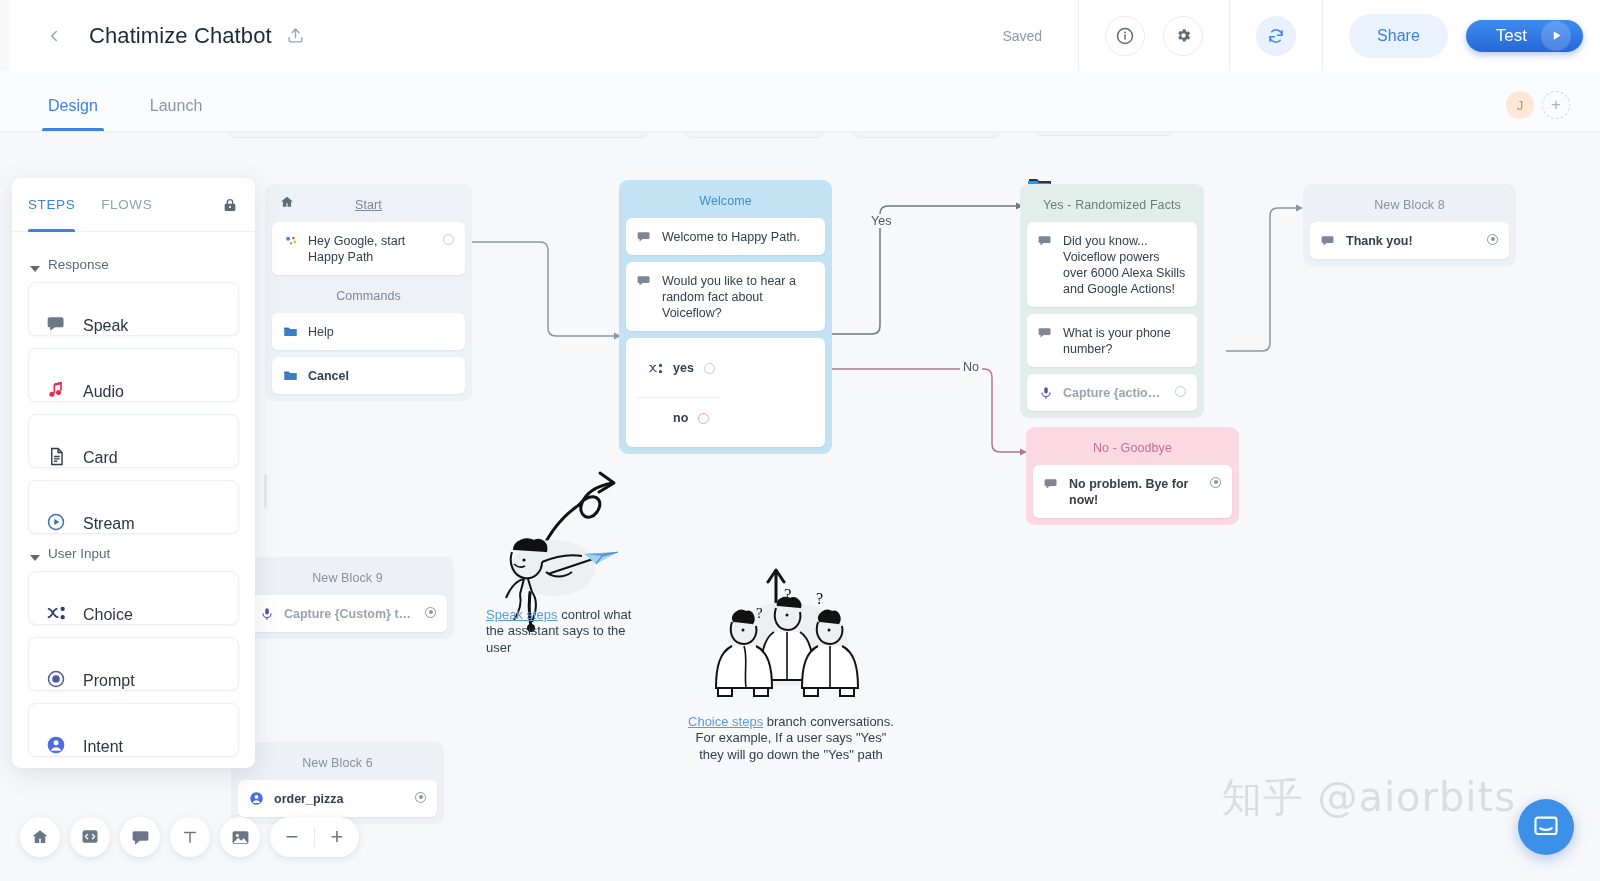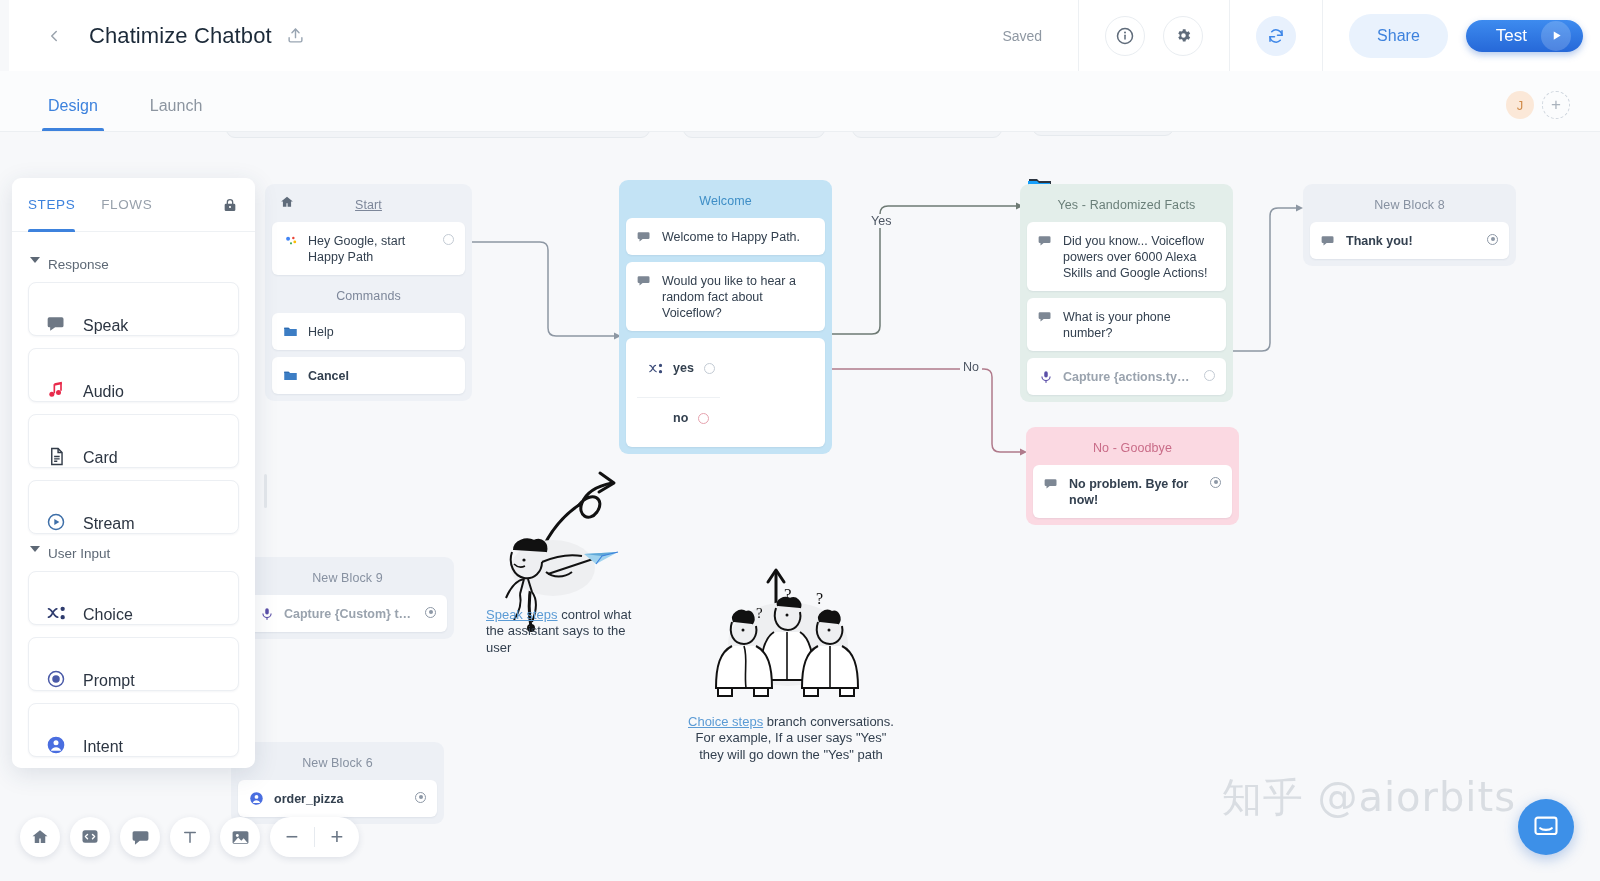--- a/index.html
+++ b/index.html
@@ -158,21 +158,21 @@
     border-bottom: 1px solid #eef1f4; position: relative;
   }
   .sp-tab { font-size: 13.5px; letter-spacing: .6px; color: #97a0ab; margin-right: 26px; cursor: pointer; position: relative; height: 54px; display:flex; align-items:center;}
   .sp-tab.active { color: #3d82dd; }
   .sp-tab.active::after {
     content:""; position: absolute; left: 0; right: 0; bottom: 0; height: 3px;
     background: #3d82dd; border-radius: 2px 2px 0 0;
   }
   .lock-icon { margin-left: auto; color: #6b7785; width: 18px; height: 18px; display:flex;align-items:center;justify-content:center;}
   .sp-body { padding: 14px 16px 0 16px; }
-  .sp-group { font-size: 13.5px; color: #5d6875; display: flex; align-items: flex-start; gap: 8px; margin: 11px 0 10px 2px; }
+  .sp-group { font-size: 13.5px; color: #5d6875; display: flex; align-items: flex-end; gap: 8px; margin: 11px 0 10px 2px; }
   .caret { width: 0; height: 0; border-left: 5px solid transparent; border-right: 5px solid transparent; border-top: 6px solid #5d6875; }
   .sp-item {
     height: 54px; border: 1px solid #eceff3; border-radius: 8px; background: #fff;
     display: flex; align-items: flex-end; gap: 16px; padding: 0 16px; margin-bottom: 12px;
     box-shadow: 0 1px 2px rgba(40,60,90,.05); cursor: grab; font-size: 16px; color: #2c3542;
   }
   .sp-item .sicon { width: 22px; height: 22px; display: flex; align-items: center; justify-content: center; }
   .panel-scroll-hint {
     position: absolute; left: 264px; top: 342px; width: 3px; height: 34px;
     background: #dfe3e8; border-radius: 2px;
@@ -382,21 +382,21 @@
         </div>
       </div>
     </div>
 
     <div class="folder-tab" style="left:1027px; top:44px;">
       <svg width="26" height="20" viewBox="0 0 26 20">
           <path d="M2 3h8l2 2h12v13H2z" fill="#2b3440"></path>
           <path d="M1 5h9l2 2h11v11H1z" fill="#18a0fb"></path>
         </svg>
     </div>
-    <div class="block block-green" style="left:1020px; top:52px; width:213px;">
+    <div class="block block-green" style="left:1020px; top:52px; width:184px;">
       <div class="bhead">Yes - Randomized Facts</div>
       <div class="bcard">
         <span class="ico">
           <svg width="15" height="15" viewBox="0 0 24 24" fill="#7d8794">
               <path d="M3 5h15a2 2 0 0 1 2 2v7a2 2 0 0 1-2 2H9l-5 4v-4H3a2 2 0 0 1-2-2V7a2 2 0 0 1 2-2z"></path>
             </svg>
         </span>
         <span class="ctext">Did you know... Voiceflow powers over 6000 Alexa Skills and Google Actions!</span>
       </div>
       <div class="bcard">

